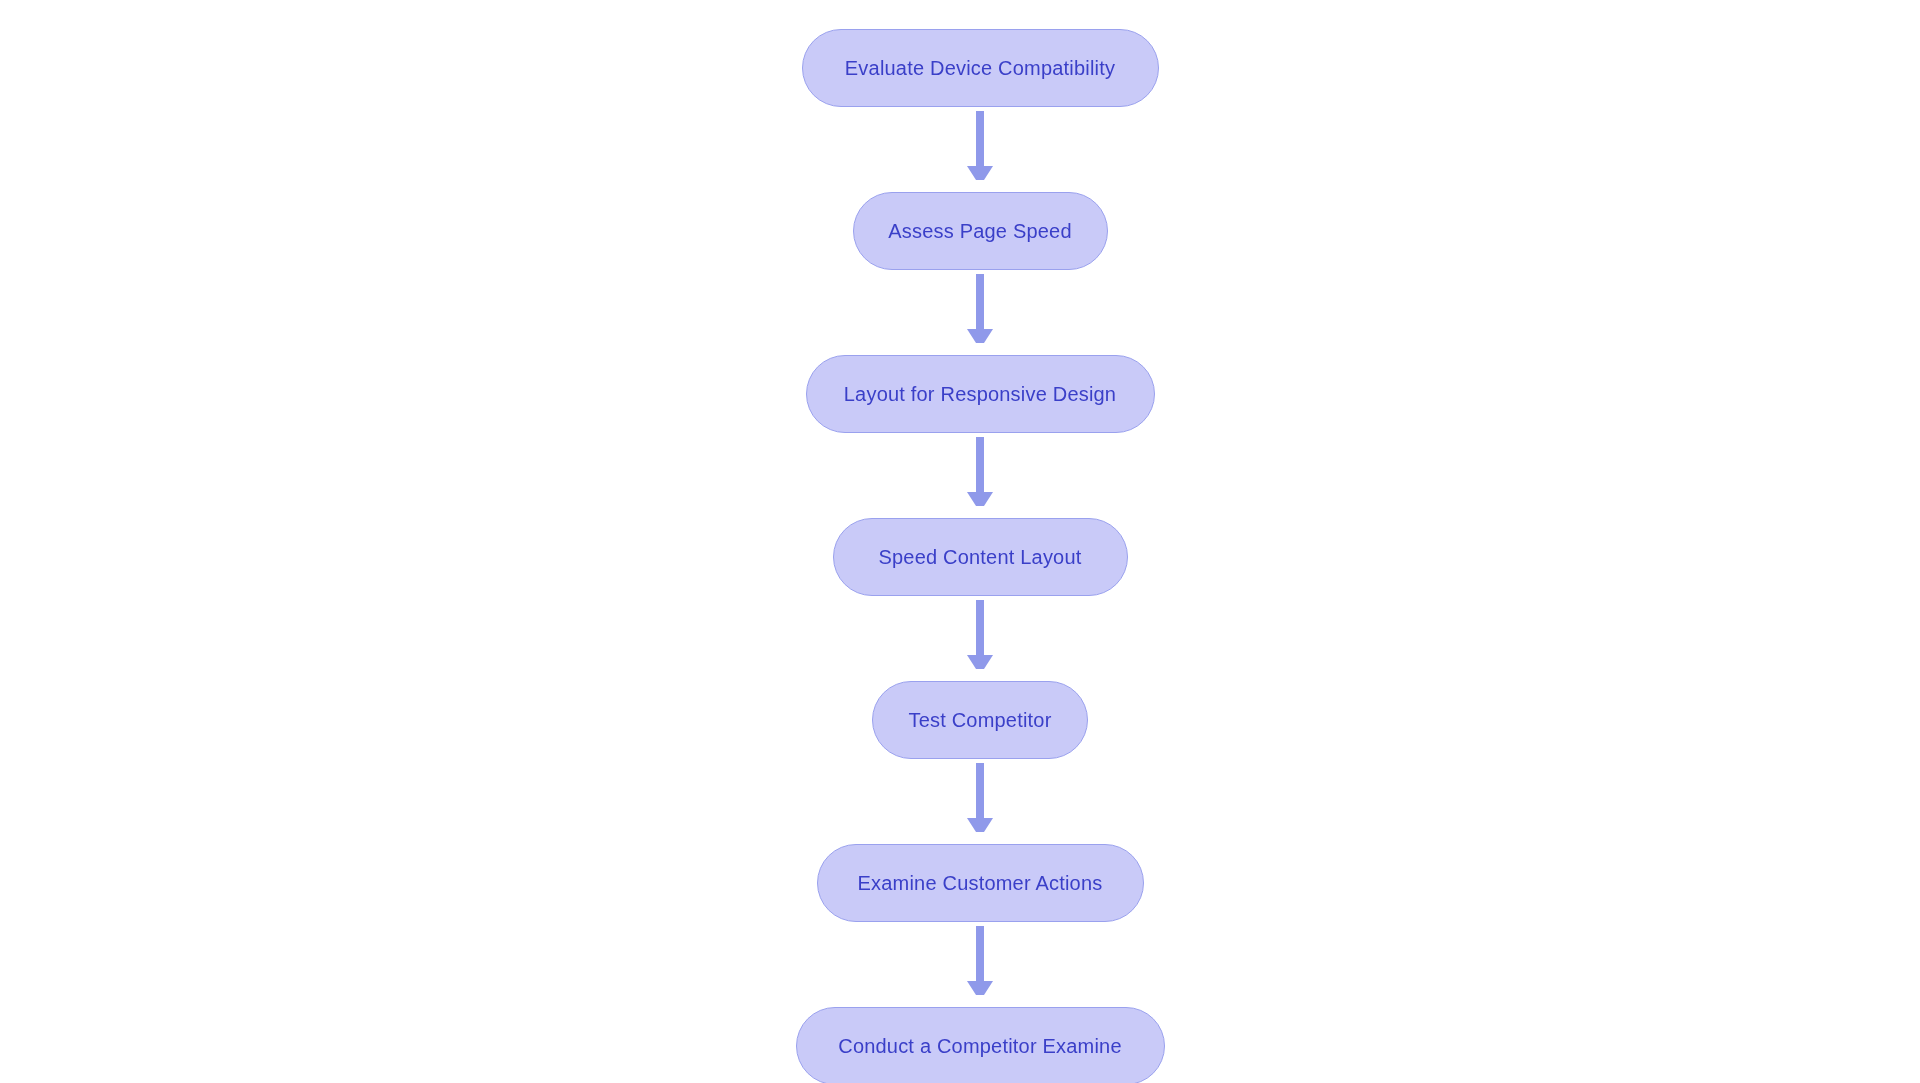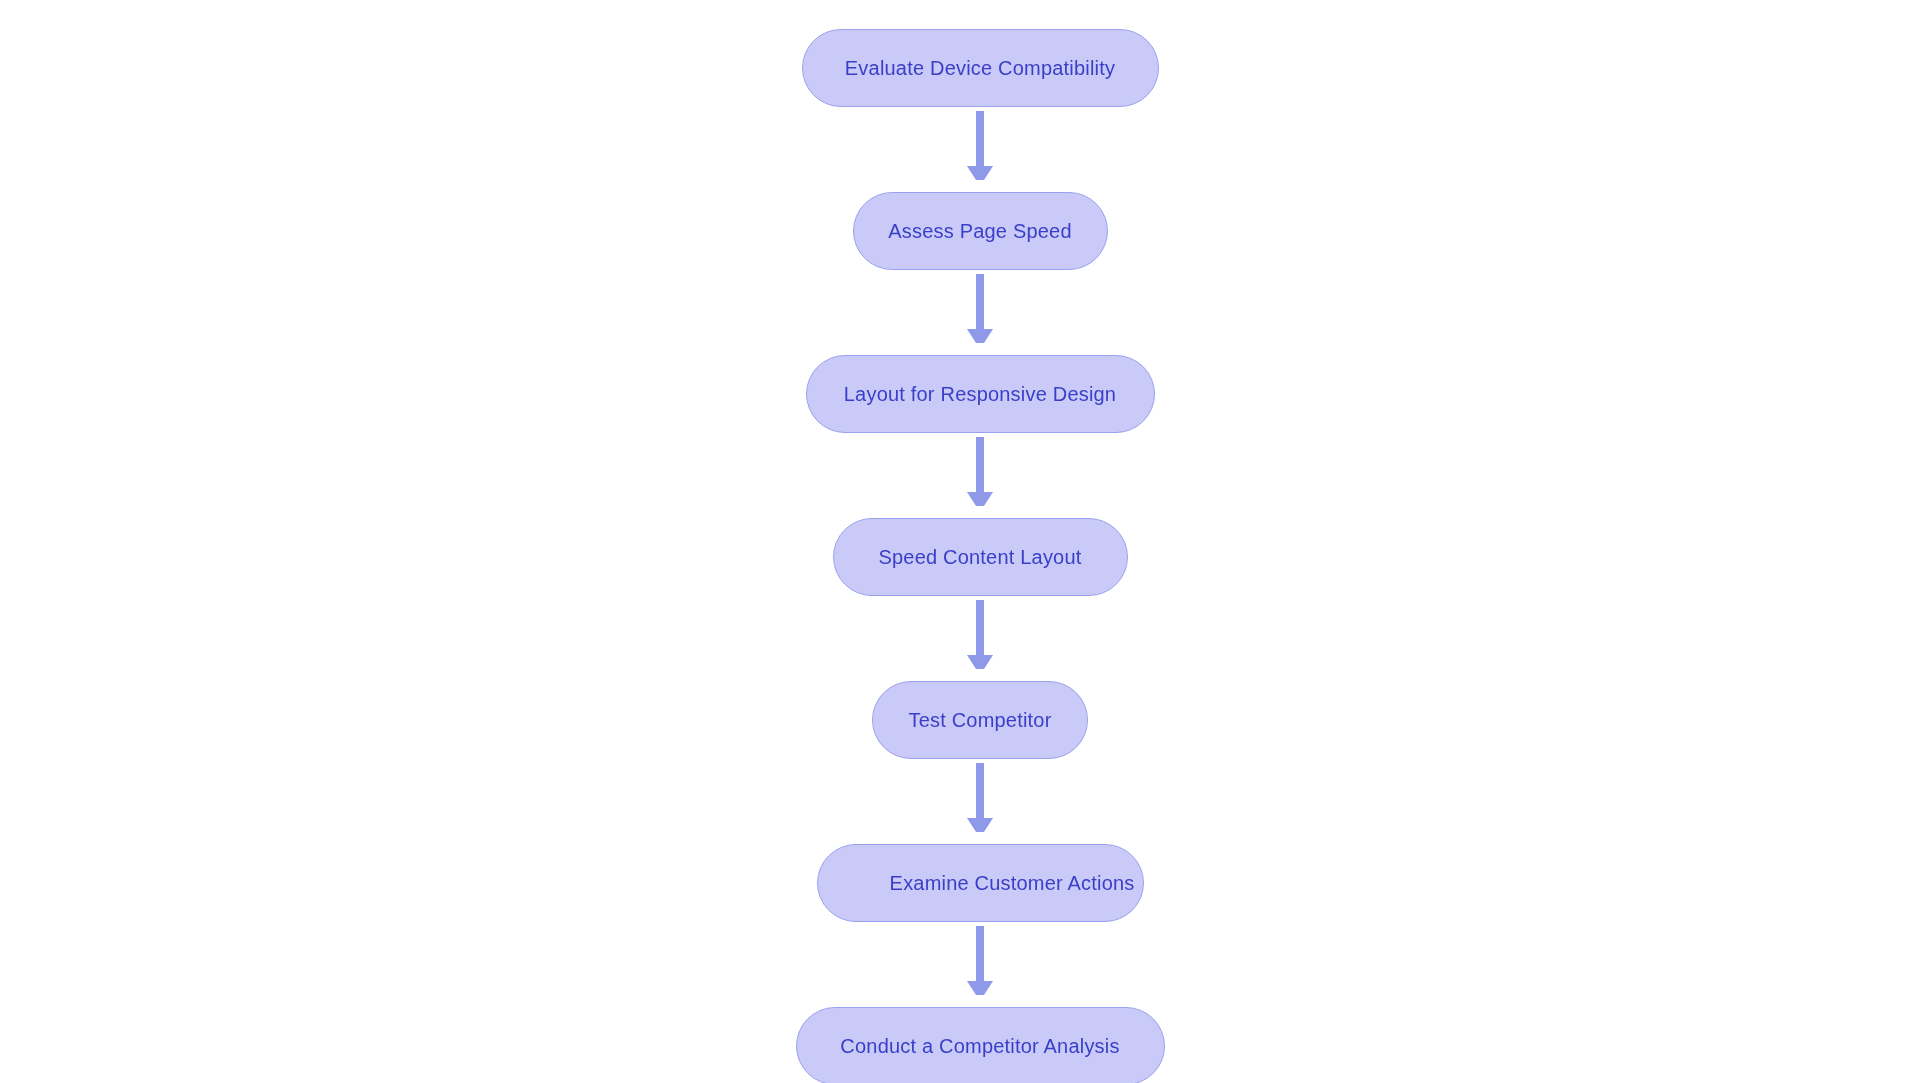--- a/index.html
+++ b/index.html
@@ -41,21 +41,21 @@
     font-size:20px;
     font-weight:400;
     letter-spacing:0.2px;
     color:var(--node-text);
   }
   .n0{width:357px;}
   .n1{width:255px;text-align:right;}
   .n2{width:349px;}
   .n3{width:295px;}
   .n4{width:216px;}
-  .n5{width:327px;justify-content:flex-end;}
+  .n5{width:327px;}
   .n6{width:369px;}
 
   .arrow{
     flex:0 0 auto;
     height:85px;
     width:18px;
     display:flex;
     flex-direction:column;
     align-items:center;
   }
@@ -125,17 +125,17 @@
     <div class="node n5">
       <span class="node-label">Examine Customer Actions</span>
     </div>
 
     <div class="arrow">
       <div class="arrow-line"></div>
       <div class="arrow-head"></div>
     </div>
 
     <div class="node n6">
-      <span class="node-label">Conduct a Competitor Analysis</span>
+      <span class="node-label">Conduct a Competitor Examine</span>
     </div>
 
   </div>
 </div>
 
 </body></html>

